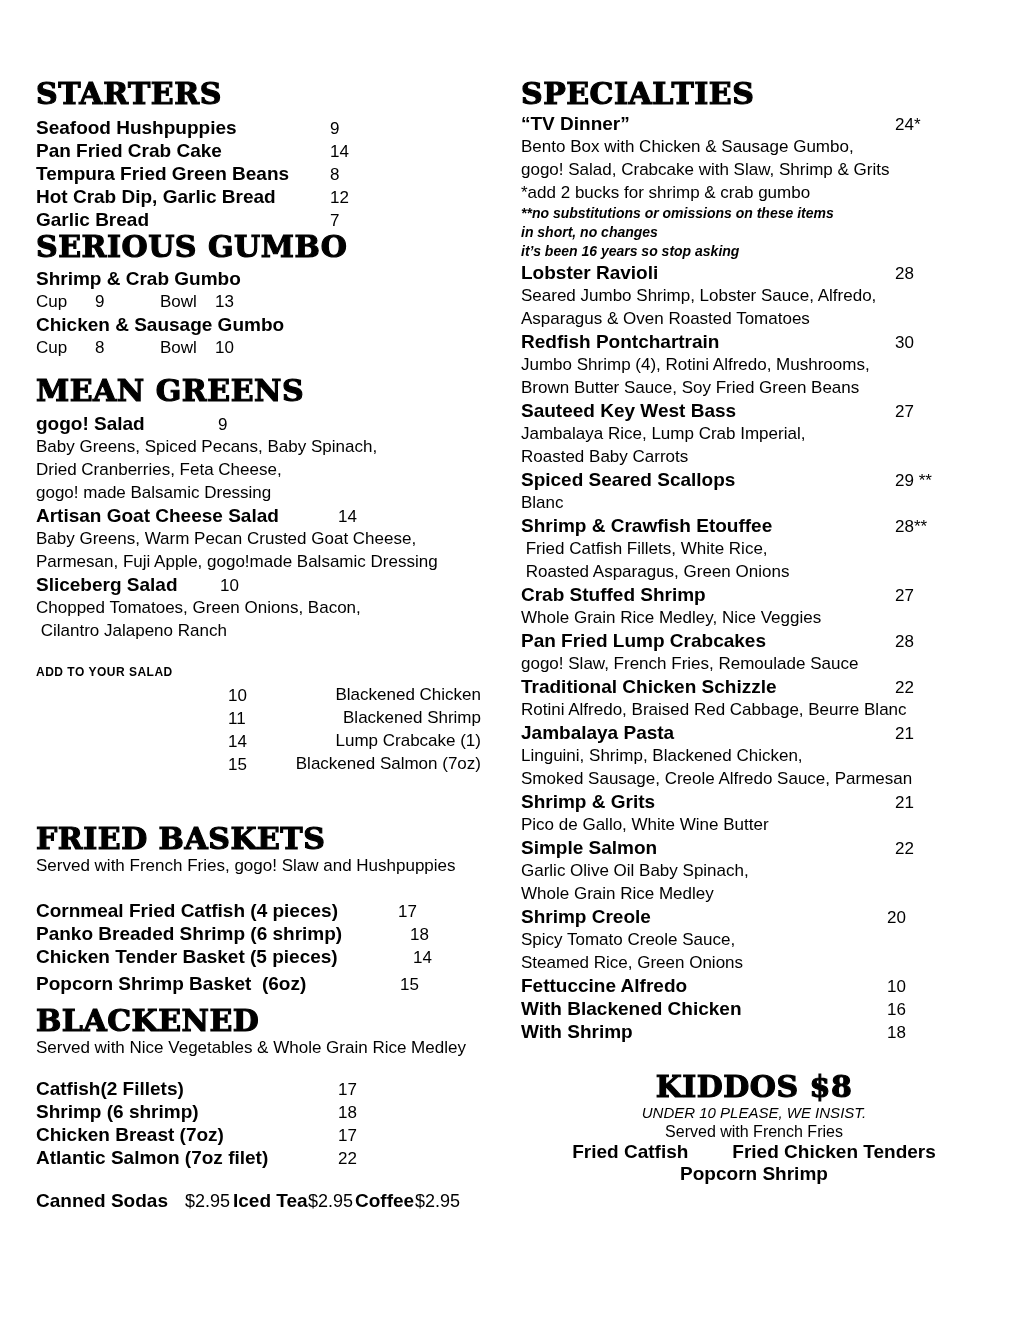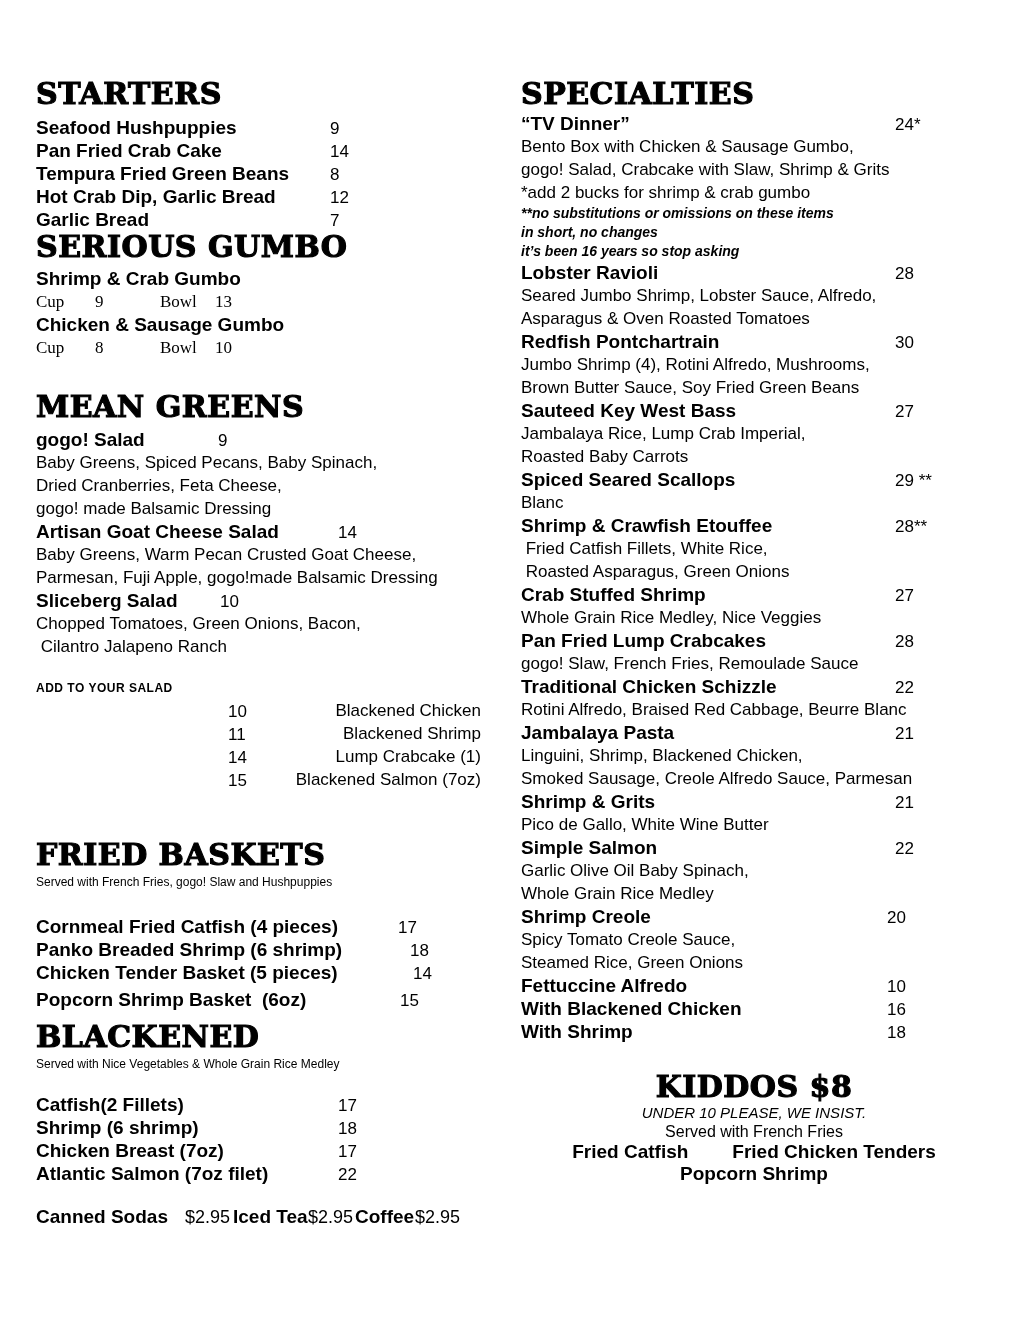--- a/index.html
+++ b/index.html
@@ -11,46 +11,46 @@
   .col-right{left:521px;width:466px;}
 
   
   .h{font-family:"DejaVu Serif",serif;font-weight:bold;font-size:30px;line-height:32px;
      letter-spacing:.5px;-webkit-text-stroke:1.15px #000;white-space:pre;}
 
   .row{position:relative;font-size:19px;font-weight:bold;line-height:23px;white-space:pre;}
   .price{position:absolute;top:1px;font-size:17px;font-weight:normal;white-space:pre;}
   .desc{font-size:17px;font-weight:normal;line-height:23px;white-space:pre;}
   .note{font-size:14px;font-weight:bold;font-style:italic;line-height:19px;white-space:pre;}
-  .sub{font-size:12px;font-weight:normal;line-height:22px;white-space:pre;}
+  .sub{font-size:17px;font-weight:normal;line-height:22px;white-space:pre;}
   .gap22{height:22px;} .gap18{height:18px;}
 
   
   .p294{left:294px}.p182{left:182px}.p302{left:302px}.p184{left:184px}.p192{left:192px}
   .p362{left:362px}.p374{left:374px}.p377{left:377px}.p364{left:364px}
   .pr374{left:374px}.pr366{left:366px}
 
   
   #sec-starters .h{margin-bottom:6px;}
   #sec-gumbo{} #sec-gumbo .h{margin-bottom:4px;}
-  #sec-greens{margin-top:32px;} #sec-greens .h{margin-bottom:5px;}
+  #sec-greens{margin-top:16px;} #sec-greens .h{margin-bottom:5px;}
   #sec-addsalad{margin-top:19px;}
   .addsalad-title{font-size:12px;font-weight:bold;letter-spacing:.5px;line-height:22px;}
   #sec-addsalad .row{font-weight:normal;font-size:17px;text-align:right;}
   #sec-baskets{margin-top:48px;}
   #sec-blackened{margin-top:10px;}
   #drinks{margin-top:16px;position:relative;height:24px;font-size:19px;line-height:24px;}
   #drinks span{position:absolute;top:4px;white-space:pre;}
   .d0{left:0;font-weight:bold}.d1{left:149px;font-size:18px}
   .d2{left:197px;font-weight:bold}.d3{left:272px;font-size:18px}
   .d4{left:319px;font-weight:bold}.d5{left:379px;font-size:18px}
 
   
   .grow{position:relative;font-size:17px;font-weight:normal;line-height:23px;height:23px;}
-  .grow span{position:absolute;top:0;white-space:pre;font-family:Liberation Serif, serif;}
+  .grow span{position:absolute;top:0;white-space:pre;}
   .g0{left:0}.g1{left:59px}.g2{left:124px}.g3{left:179px}
 
   #sec-specialties .h{margin-bottom:2px;}
   .row-mt4{margin-top:4px;}
 
   #kiddos{margin-top:28px;text-align:center;}
   #kiddos .h{-webkit-text-stroke:1.15px #000;}
   .k-note{font-size:15px;font-style:italic;line-height:19px;}
   .k-sub{font-size:16px;line-height:19px;}
   .k-opts{font-size:19px;font-weight:bold;line-height:22px;}

